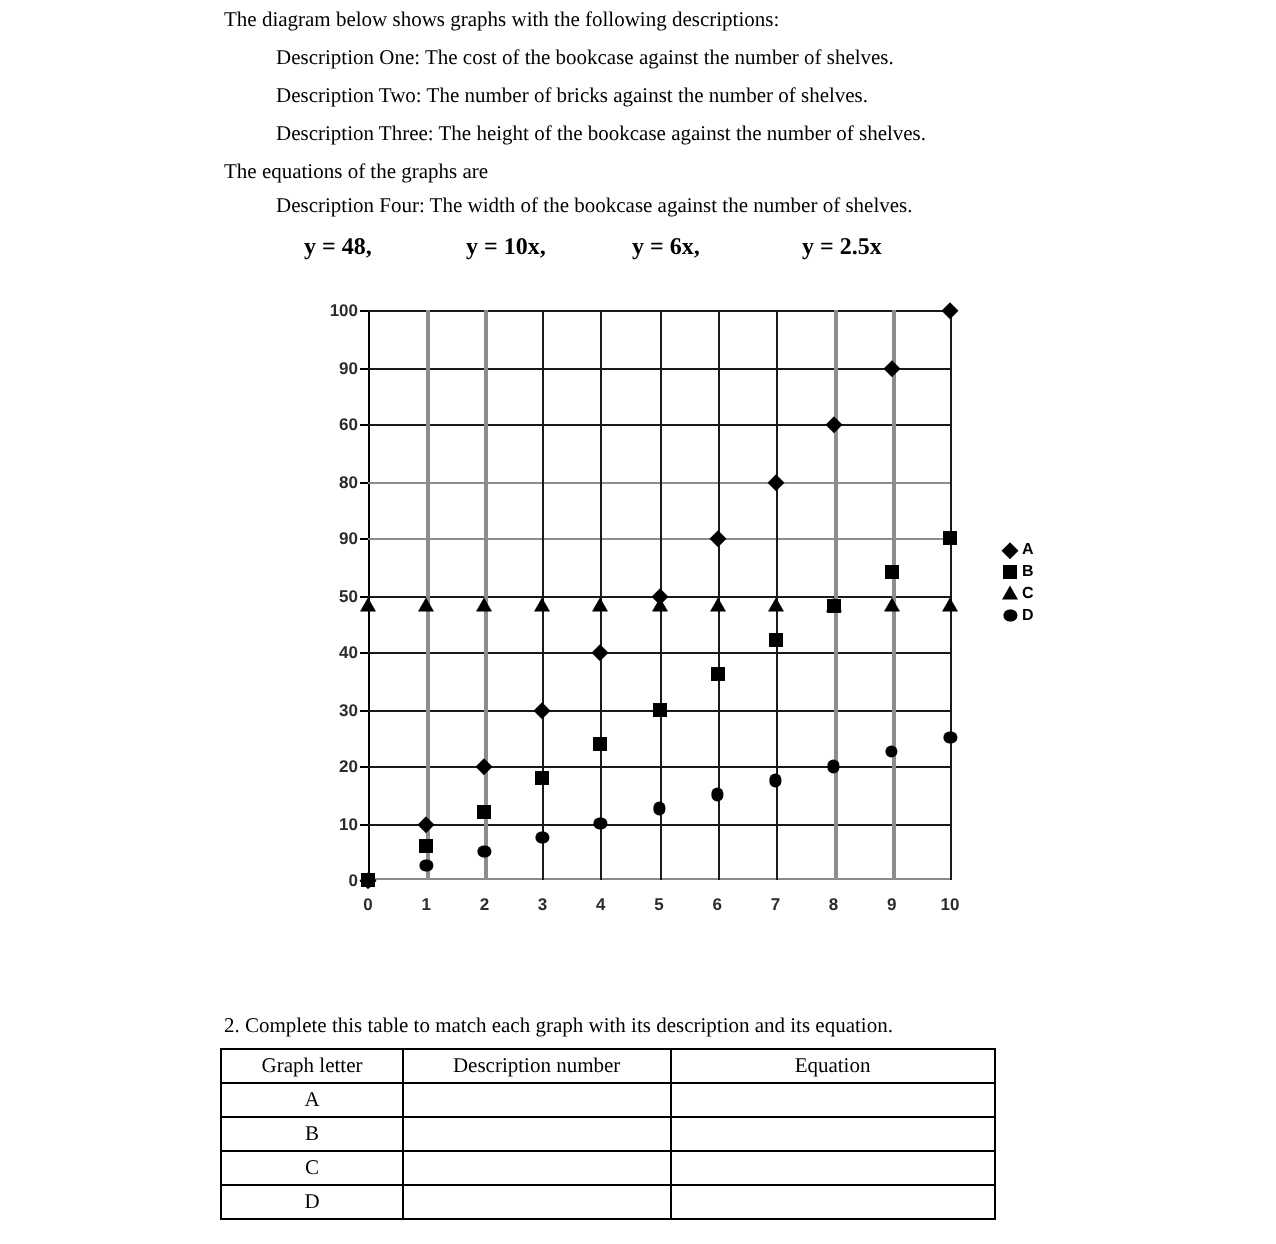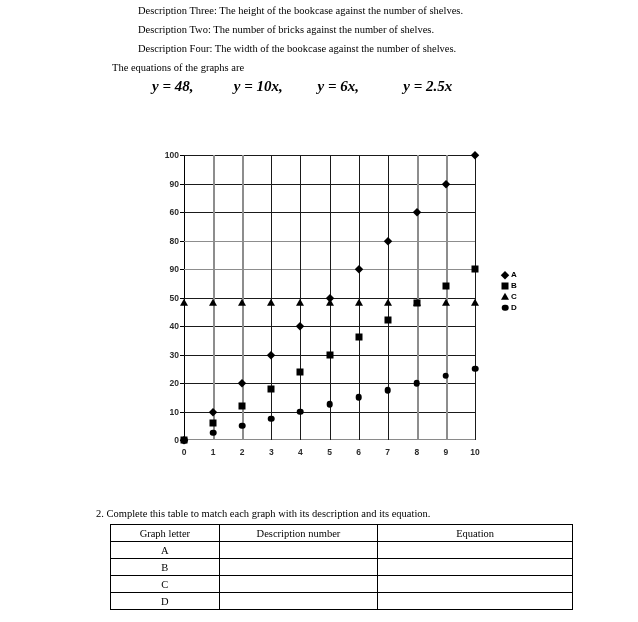--- a/index.html
+++ b/index.html
@@ -13,21 +13,21 @@
     overflow:hidden;
   }
 
   
   .intro { position:absolute; left:112px; top:4px; width:470px; }
   .intro .line { font-size:10.5px; line-height:13px; white-space:nowrap; }
   .intro .lead { margin-bottom:6px; }
   .intro .desc { margin-left:26px; margin-bottom:6px; }
   .intro .eqlead { margin-top:2px; margin-bottom:4px; }
 
-  .eqrow { margin-left:40px; font-size:15px; font-style:italic; font-weight:bold; white-space:nowrap; }
+  .eqrow { margin-left:40px; font-size:12px; font-weight:bold; white-space:nowrap; }
   .eqrow span { display:inline-block; }
   .eq1 { width:78px; }
   .eq2 { width:80px; }
   .eq3 { width:82px; }
 
   
   #chart-wrap { position:absolute; left:150px; top:148px; width:400px; height:330px; }
 
   .plot {
     position:absolute; left:34px; top:7px;
@@ -70,42 +70,44 @@
     font-family:"Liberation Sans", sans-serif; color:#000;
   }
 
   .legend { position:absolute; left:350px; top:121px; }
   .legend-row { display:flex; align-items:center; height:11px; }
   .legend-mark { width:10px; height:11px; position:relative; }
   .legend-mark .pt { left:5px; top:5.5px; }
   .legend-label { font-size:8px; font-family:"Liberation Sans", sans-serif; font-weight:bold; color:#000; margin-left:1px; }
 
   
-  .q2 { position:absolute; left:96px; top:508px; font-size:10.5px; white-space:nowrap; }
+  .q2 { position:absolute; left:112px; top:508px; font-size:10.5px; white-space:nowrap; }
   table.match {
     position:absolute; left:110px; top:524px;
-    width:463px; border-collapse:collapse;
+    width:388px; border-collapse:collapse;
   }
   table.match th, table.match td {
     border:1px solid #000; height:17px;
     font-size:10.5px; font-weight:normal; text-align:center;
     padding:0;
   }
   table.match col.c1 { width:96px; }
   table.match col.c2 { width:140px; }
   table.match col.c3 { width:172px; }
 </style>
 </head>
 <body>
 
 <div class="intro">
+  <div class="line lead">The diagram below shows graphs with the following descriptions:</div>
+  <div class="line desc">Description One:  The cost of the bookcase against the number of shelves.</div>
+  <div class="line desc">Description Two:  The number of bricks against the number of shelves.</div>
   <div class="line desc">Description Three:  The height of the bookcase against the number of shelves.</div>
-  <div class="line desc">Description Two:  The number of bricks against the number of shelves.</div>
+  <div class="line eqlead">The equations of the graphs are</div>
   <div class="line desc">Description Four:  The width of the bookcase against the number of shelves.</div>
-  <div class="line eqlead">The equations of the graphs are</div>
   <div class="eqrow">
     <span class="eq1">y = 48,</span>
     <span class="eq2">y = 10x,</span>
     <span class="eq3">y = 6x,</span>
     <span>y = 2.5x</span>
   </div>
 </div>
 
 <div id="chart-wrap">
   <div class="plot" id="plot">

